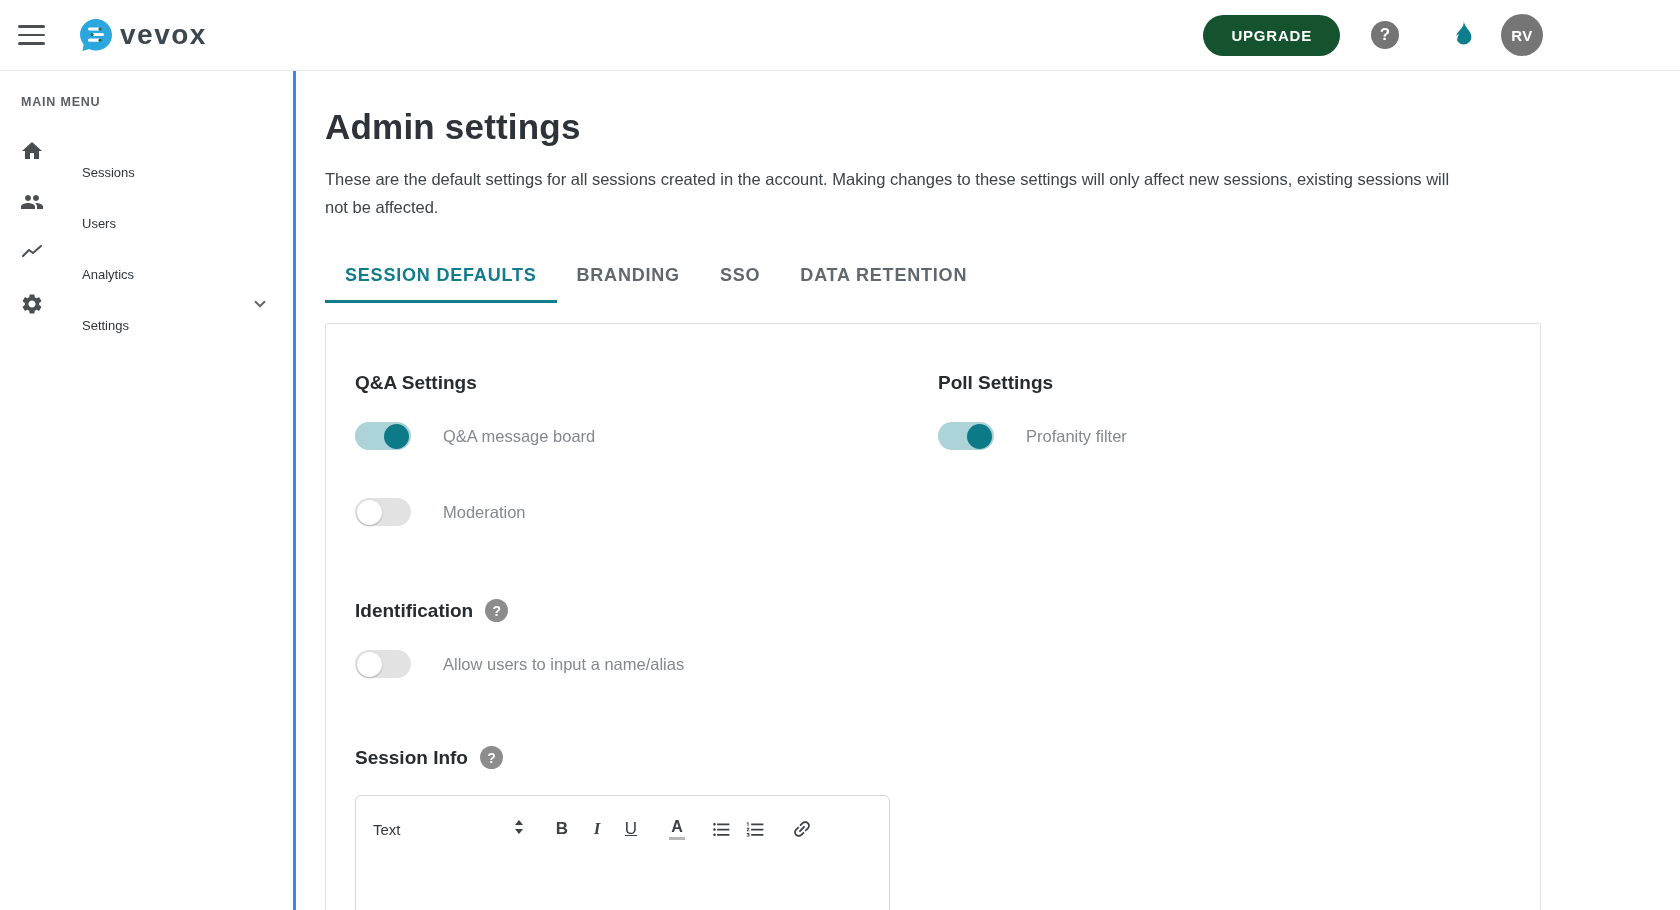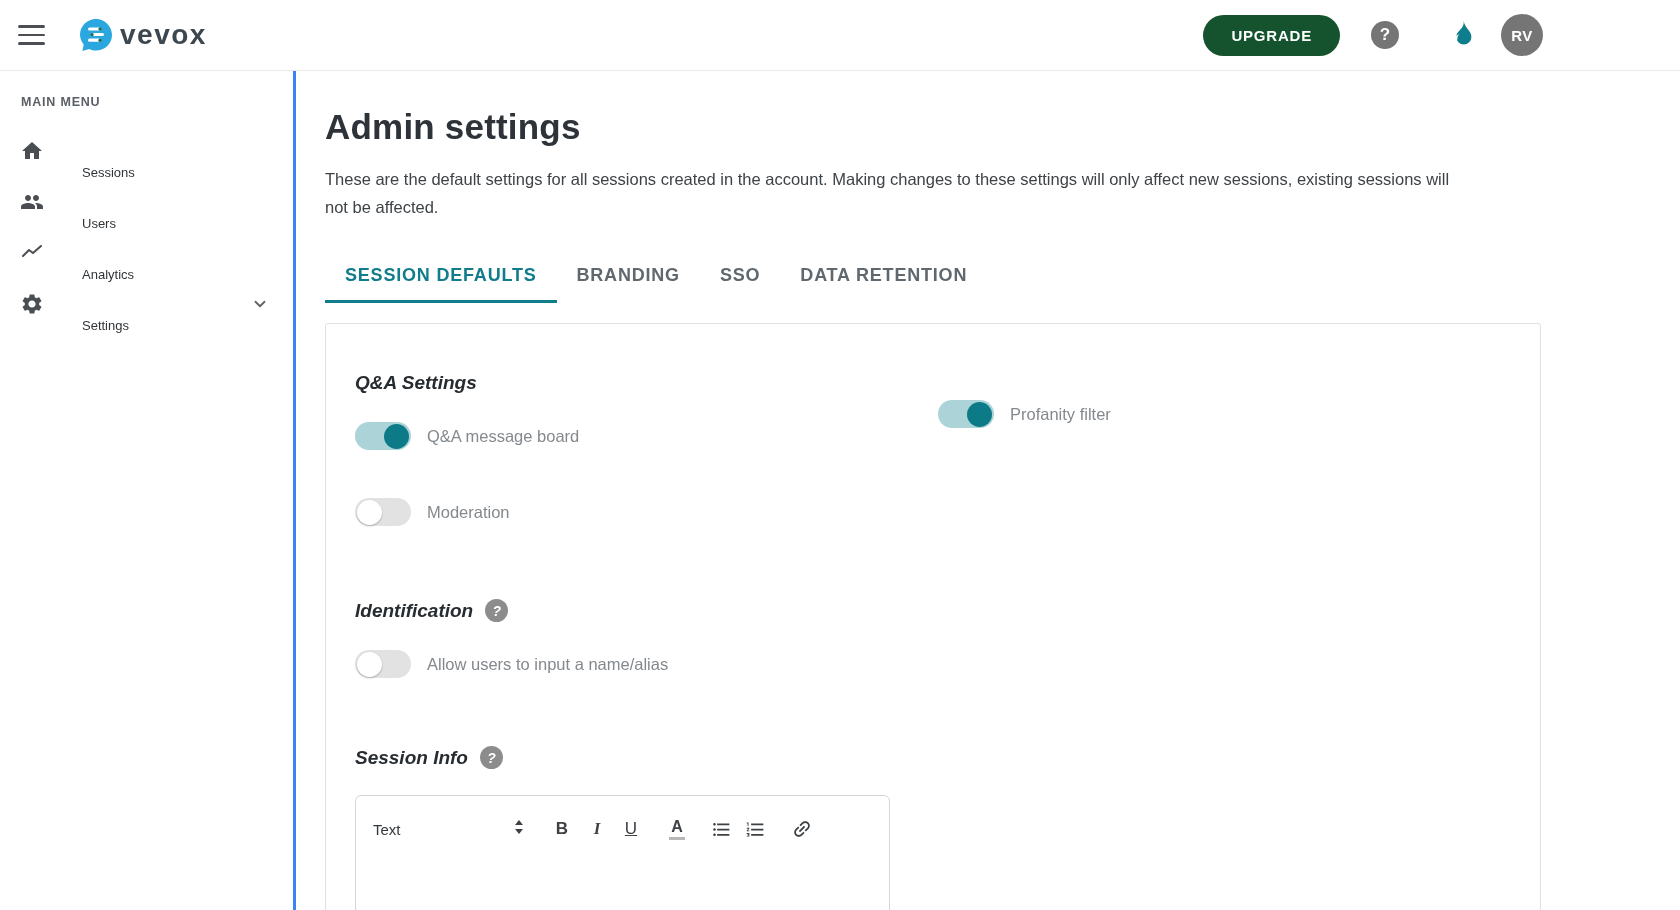--- a/index.html
+++ b/index.html
@@ -54,35 +54,35 @@
   .tab.active { color:#117c8b; border-bottom-color:#117c8b; }
 
   
   .card { width:1216px; margin-top:20px; border:1px solid #e0e0e0; border-radius:3px;
           background:#fff; padding:48px 29px 60px; height:700px; }
   .card-grid { display:flex; }
   .col-left { width:583px; flex:none; }
   .col-right { flex:1; display:flex; flex-direction:column; }
 
   .section-heading { font-size:19px; font-weight:700; color:#272c31; display:flex;
-                     align-items:center;font-style:italic; }
+                     align-items:center; }
   .q-circle { width:23px; height:23px; border-radius:50%; background:#8c8c8c; color:#fff;
               font-size:14px; font-weight:700; display:inline-flex; align-items:center;
               justify-content:center; margin-left:12px; cursor:pointer; }
 
   .toggle-row { display:flex; align-items:center; margin-top:28px; }
   .toggle-row + .toggle-row { margin-top:48px; }
   .toggle { width:56px; height:28px; border-radius:14px; position:relative; cursor:pointer;
             flex:none; }
   .toggle.on  { background:#abd3d8; }
   .toggle.off { background:#e2e2e2; }
   .knob { width:25px; height:25px; border-radius:50%; position:absolute; top:1.5px; }
   .toggle.on  .knob { right:2px; background:#0d7a87; }
   .toggle.off .knob { left:2px; background:#fff; box-shadow:0 1px 2px rgba(0,0,0,.25); }
-  .toggle-label { margin-left:16px; font-size:16.5px; color:#84898e; }
+  .toggle-label { margin-left:32px; font-size:16.5px; color:#84898e; }
 
   .poll-row { display:flex; align-items:flex-start; margin-top:22px; }
   .poll-row .toggle-row { margin-top:6px; flex:1; }
   .voting-select { width:285px; cursor:pointer; }
   .voting-label { font-size:12.5px; color:#8b9095; }
   .voting-value-row { display:flex; align-items:center; justify-content:space-between;
                       padding:5px 6px 8px 0; border-bottom:1px solid #8a8a8a; }
   .voting-value { font-size:16px; color:#3f444a; }
   .caret-down { width:0; height:0; border-left:6px solid transparent;
                 border-right:6px solid transparent; border-top:7px solid #5f6368; }
@@ -216,20 +216,21 @@
 
           <div class="toggle-row">
             <div class="toggle off" role="switch" aria-checked="false">
               <div class="knob"></div>
             </div>
             <span class="toggle-label">Moderation</span>
           </div>
         </div>
 
         <div class="col-right">
+          <div class="section-heading">Poll Settings</div>
 
           <div class="poll-row">
             <div class="toggle-row">
               <div class="toggle on" role="switch" aria-checked="true">
                 <div class="knob"></div>
               </div>
               <span class="toggle-label">Profanity filter</span>
             </div>
 
           </div>

